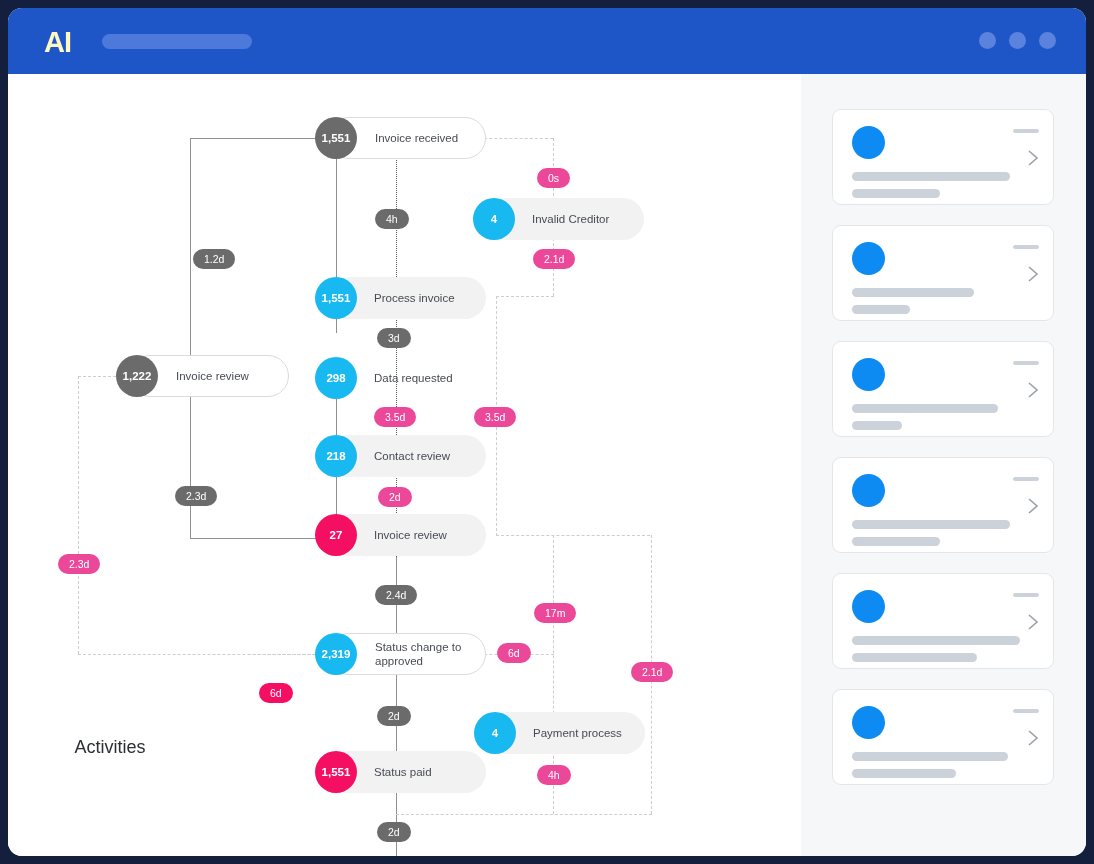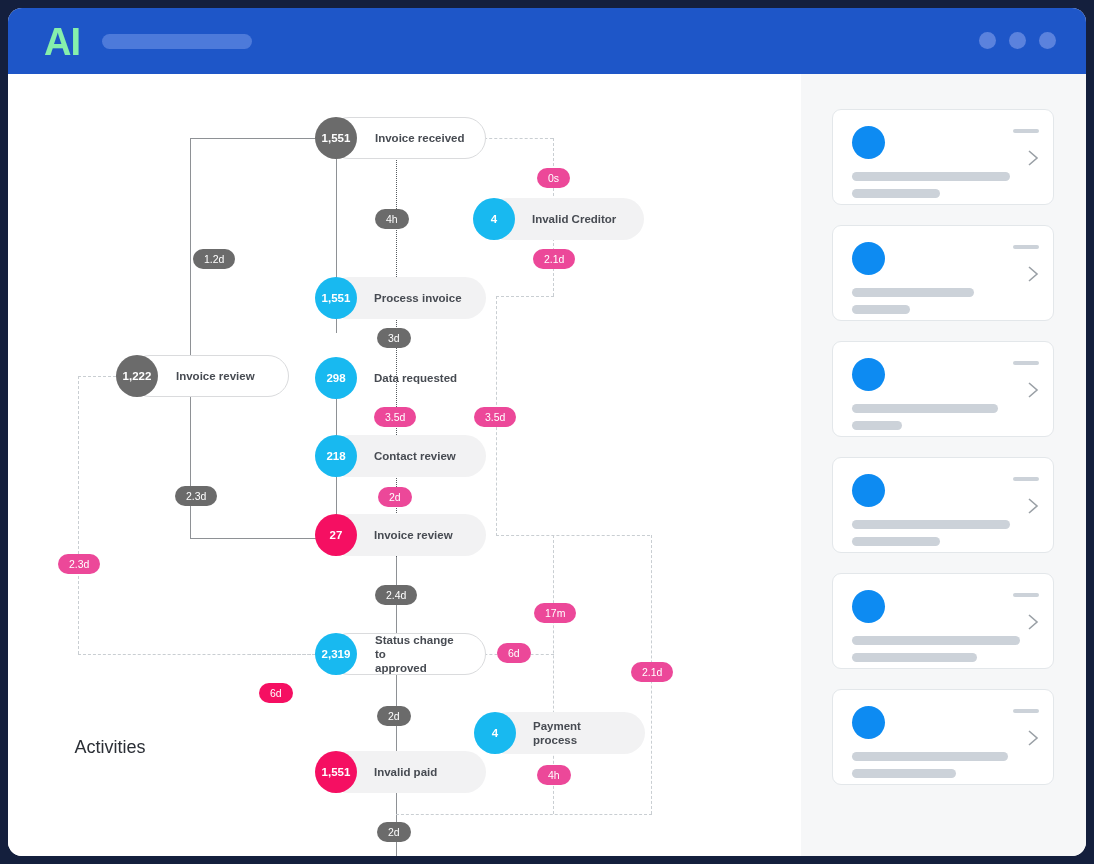--- a/index.html
+++ b/index.html
@@ -14,21 +14,21 @@
     position:absolute;left:8px;top:8px;width:1078px;height:848px;
     background:#ffffff;border-radius:14px;overflow:hidden;
   }
   
   .topbar{
     position:absolute;left:0;top:0;width:100%;height:66px;
     background:#1e56c8;
   }
   .logo{
     position:absolute;left:36px;top:20px;
-    color:#86efac;font-size:38px;font-weight:600;letter-spacing:-1px;
+    color:#fef9c3;font-size:29px;font-weight:600;letter-spacing:-1px;
     line-height:29px;
   }
   .title-skeleton{
     position:absolute;left:94px;top:26px;width:150px;height:15px;
     border-radius:8px;background:#4d7ada;
   }
   .win-dots{position:absolute;right:30px;top:24px;display:flex;gap:13px;}
   .win-dot{width:17px;height:17px;border-radius:50%;background:#5b82dd;}
   
   .canvas{
@@ -37,21 +37,21 @@
   }
   .rightpanel{
     position:absolute;left:793px;top:66px;width:285px;height:782px;
     background:#f6f7f8;overflow:hidden;
   }
   
   .node{position:absolute;display:flex;align-items:center;height:42px;}
   .node .pill{
     position:absolute;left:13px;top:0;height:42px;
     border-radius:21px;display:flex;align-items:center;
-    box-sizing:border-box;padding-left:46px;padding-right:18px;font-weight:bold;
+    box-sizing:border-box;padding-left:46px;padding-right:18px;
   }
   .pill-grey{background:#f2f2f3;}
   .pill-white{background:#ffffff;border:1px solid #dadbdd;}
   .pill-none{background:transparent;}
   .node .badge{
     position:absolute;left:0;top:0;width:42px;height:42px;border-radius:50%;
     display:flex;align-items:center;justify-content:center;
     color:#ffffff;font-size:11.5px;font-weight:600;z-index:3;
   }
   .b-grey{background:#6b6b6b;}
@@ -211,21 +211,21 @@
 
     <div class="node" style="left:466px;top:638px;">
       <div class="pill pill-grey" style="width:158px;">
         <span class="ntext">Payment process</span>
       </div>
       <div class="badge b-cyan">4</div>
     </div>
 
     <div class="node" style="left:307px;top:677px;">
       <div class="pill pill-grey" style="width:158px;">
-        <span class="ntext">Invalid paid</span>
+        <span class="ntext">Status paid</span>
       </div>
       <div class="badge b-pink">1,551</div>
     </div>
 
     <div class="chip c-dark" style="left:367px;top:135px;">4h</div>
     <div class="chip c-light" style="left:529px;top:94px;">0s</div>
     <div class="chip c-light" style="left:525px;top:175px;">2.1d</div>
     <div class="chip c-dark" style="left:169px;top:175px;margin-left:16px;">1.2d</div>
     <div class="chip c-dark" style="left:369px;top:254px;">3d</div>
     <div class="chip c-light" style="left:366px;top:333px;">3.5d</div>

